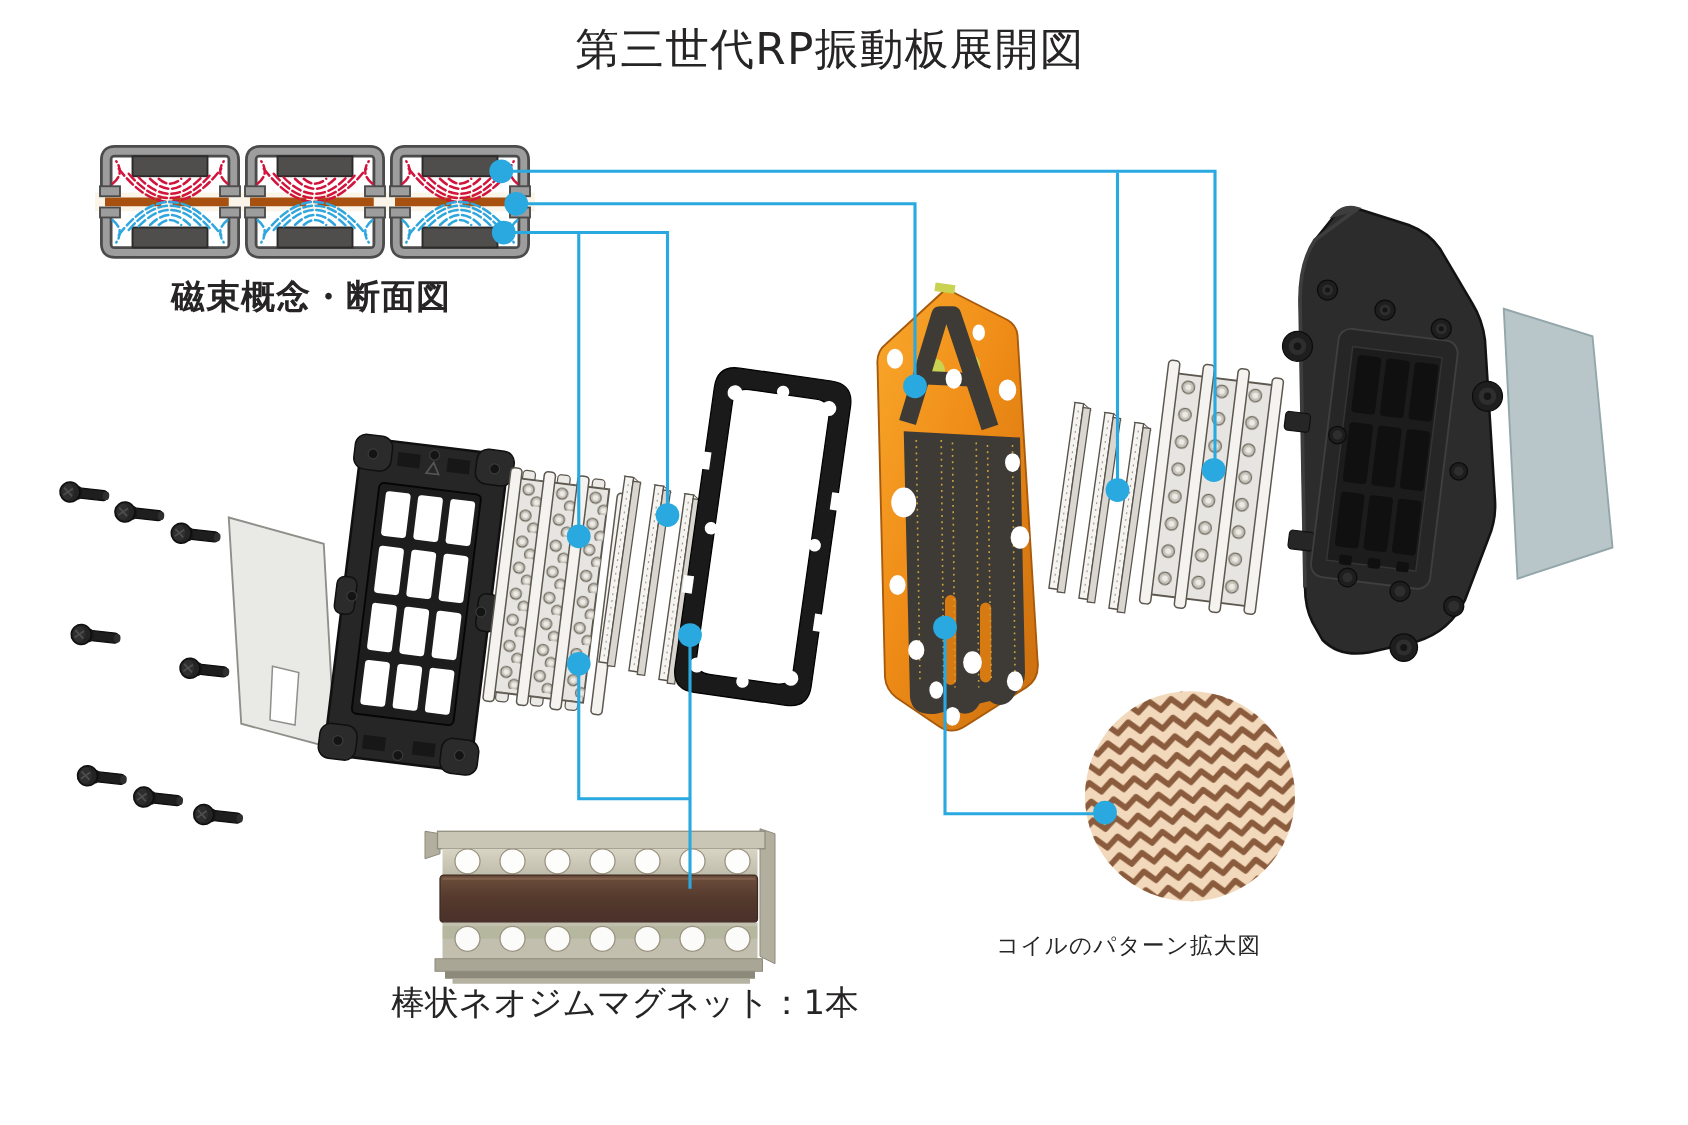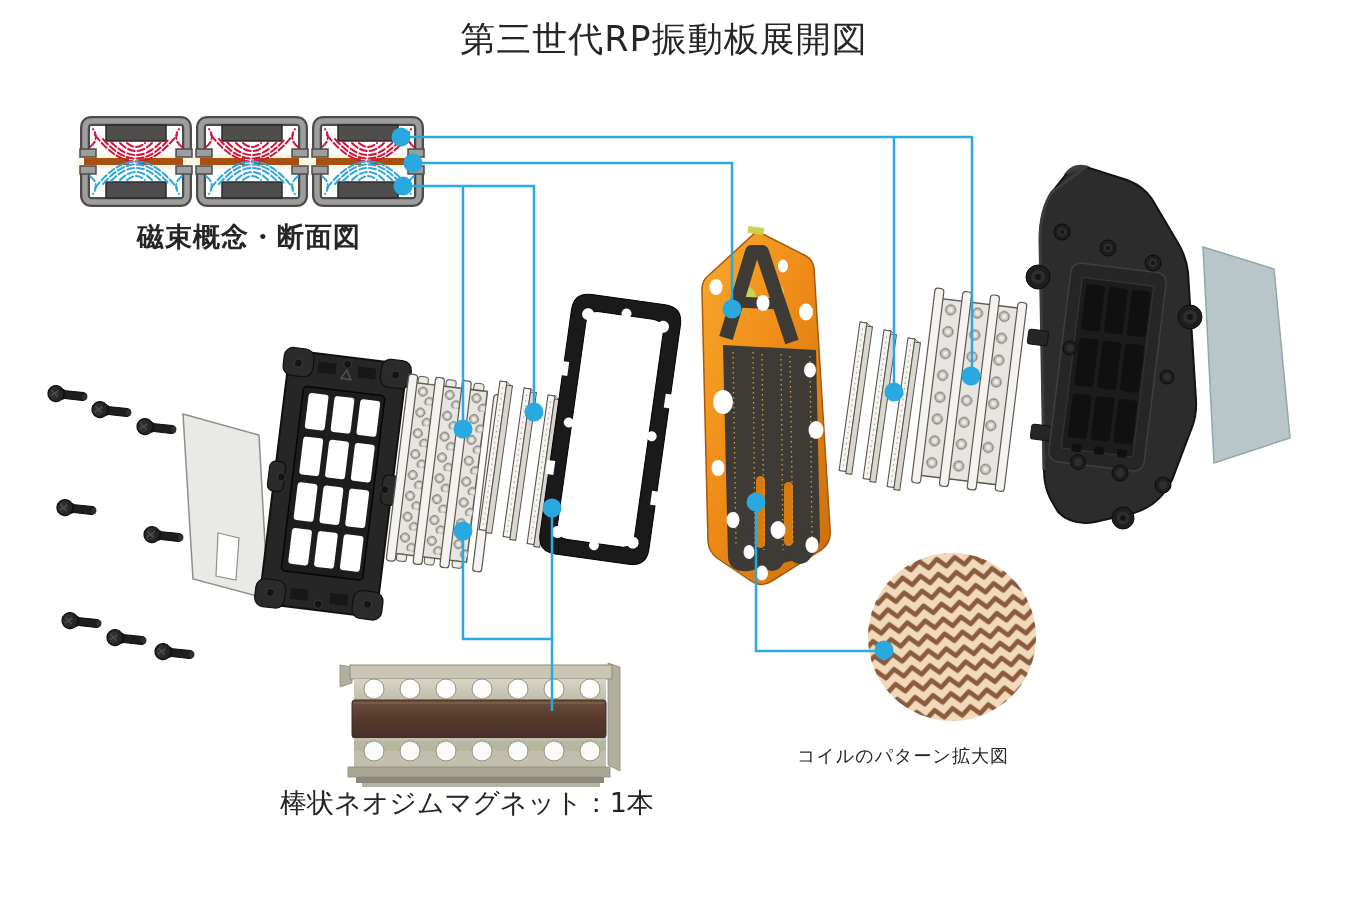--- a/index.html
+++ b/index.html
@@ -2,21 +2,21 @@
 <html><head>
 <meta charset="utf-8">
 <style>
   html,body{margin:0;padding:0;background:#ffffff;}
   .stage{position:relative;width:1350px;height:900px;background:#ffffff;overflow:hidden;
          font-family:"DejaVu Sans","Liberation Sans",sans-serif;color:#262424;}
   .stage svg{position:absolute;left:0;top:0;}
   .lbl{position:absolute;white-space:nowrap;color:#262424;}
   .title{left:0;top:16px;width:1240px;text-align:center;font-size:35px;letter-spacing:1px;padding-left:16px;box-sizing:border-box;margin-left:36px;}
   .flux-label{left:137px;top:219px;font-size:27px;letter-spacing:1px;font-weight:bold;}
-  .magnet-label{left:280px;top:784px;width:440px;font-size:27px;line-height:37px;}
+  .magnet-label{left:280px;top:784px;width:440px;text-align:center;font-size:27px;line-height:37px;}
   .coil-label{left:797px;top:744px;font-size:18px;letter-spacing:1px;}
 </style>
 </head>
 <body>
 
 <div class="stage">
 
 <svg width="1350" height="900" viewBox="0 0 1350 900">
   <defs>
     <linearGradient id="orangeGrad" x1="0" y1="0" x2="1" y2="1">

